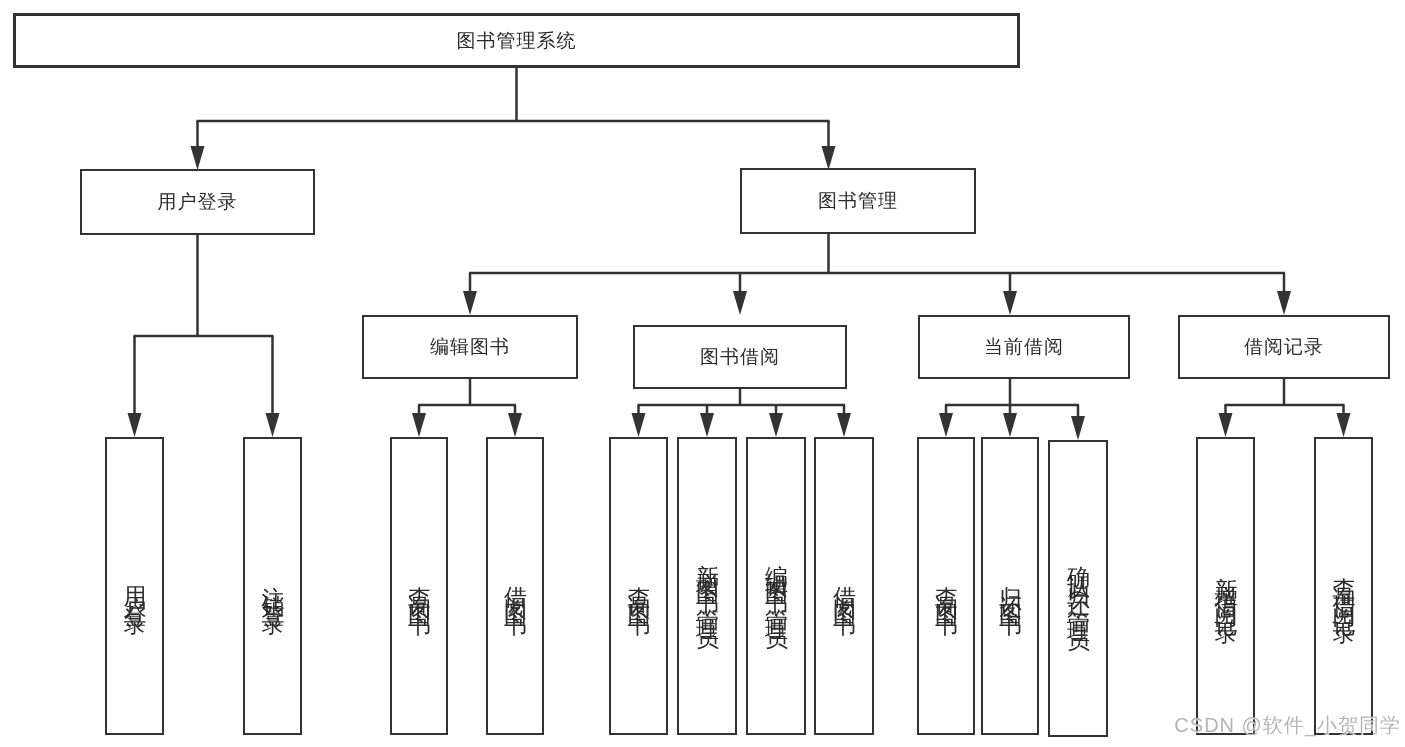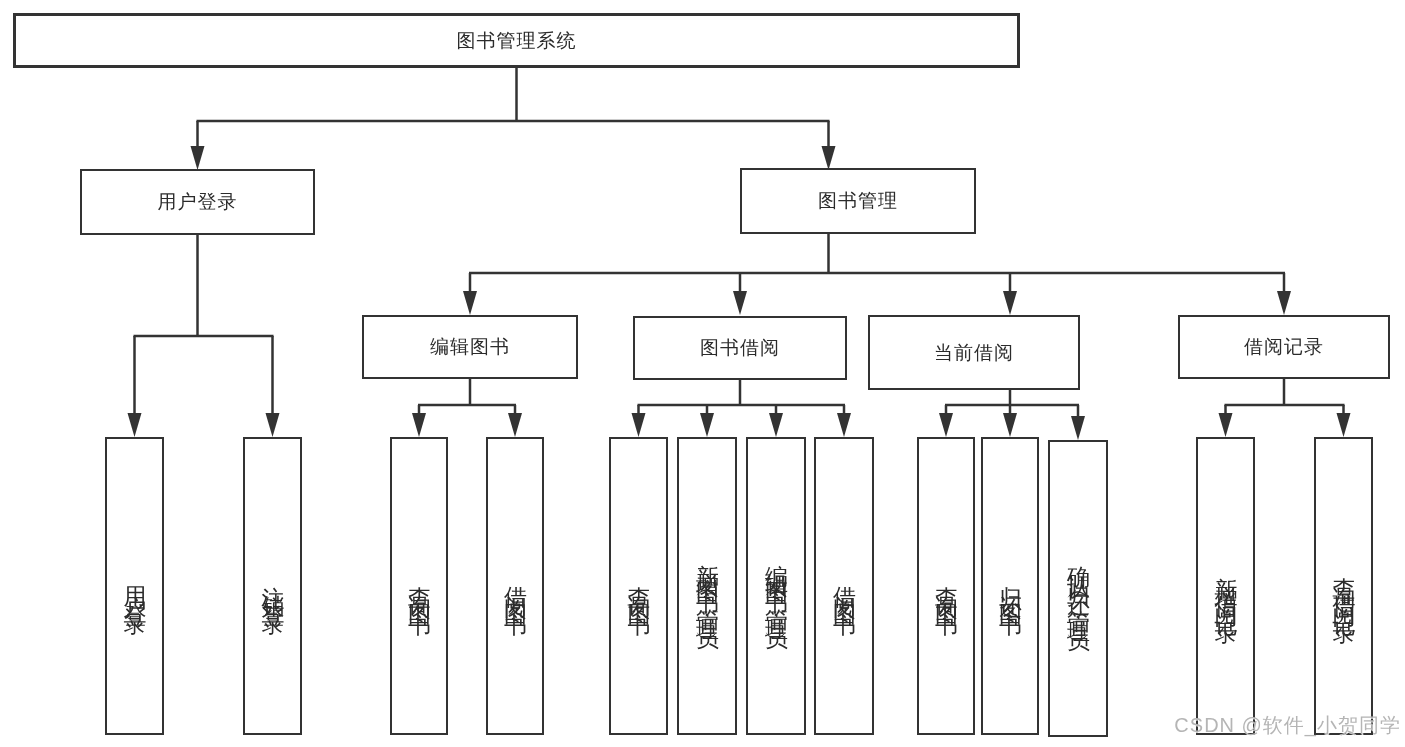--- a/index.html
+++ b/index.html
@@ -52,22 +52,22 @@
     font-size: 23px;
     letter-spacing: 9px;
     line-height: 1.3;
     white-space: nowrap;
   }
   
   #node-root            { left: 13px;   top: 13px;  width: 1007px; height: 55px; }
   #node-user-login      { left: 80px;   top: 169px; width: 235px;  height: 66px; }
   #node-book-management { left: 740px;  top: 168px; width: 236px;  height: 66px; }
   #node-new-book-recommend { left: 362px;  top: 315px; width: 216px; height: 64px; }
-  #node-book-borrowing     { left: 633px;  top: 316px; width: 214px; height: 64px; }
-  #node-current-borrowing  { left: 868px;  top: 315px; width: 212px; height: 75px; }
+  #node-book-borrowing     { left: 633px;  top: 325px; width: 214px; height: 64px; }
+  #node-current-borrowing  { left: 918px;  top: 315px; width: 212px; height: 64px; }
   #node-borrowing-records  { left: 1178px; top: 315px; width: 212px; height: 64px; }
   #leaf-user-login      { left: 105px;  top: 437px; width: 59px; height: 298px; }
   #leaf-logout          { left: 243px;  top: 437px; width: 59px; height: 298px; }
   #leaf-nbr-query-books  { left: 390px; top: 437px; width: 58px; height: 298px; }
   #leaf-nbr-borrow-books { left: 486px; top: 437px; width: 58px; height: 298px; }
   #leaf-bb-query-books   { left: 609px; top: 437px; width: 59px; height: 298px; }
   #leaf-bb-add-books     { left: 677px; top: 437px; width: 60px; height: 298px; }
   #leaf-bb-edit-books    { left: 746px; top: 437px; width: 60px; height: 298px; }
   #leaf-bb-borrow-books  { left: 814px; top: 437px; width: 60px; height: 298px; }
   #leaf-cb-query-books    { left: 917px;  top: 437px; width: 58px; height: 298px; }

